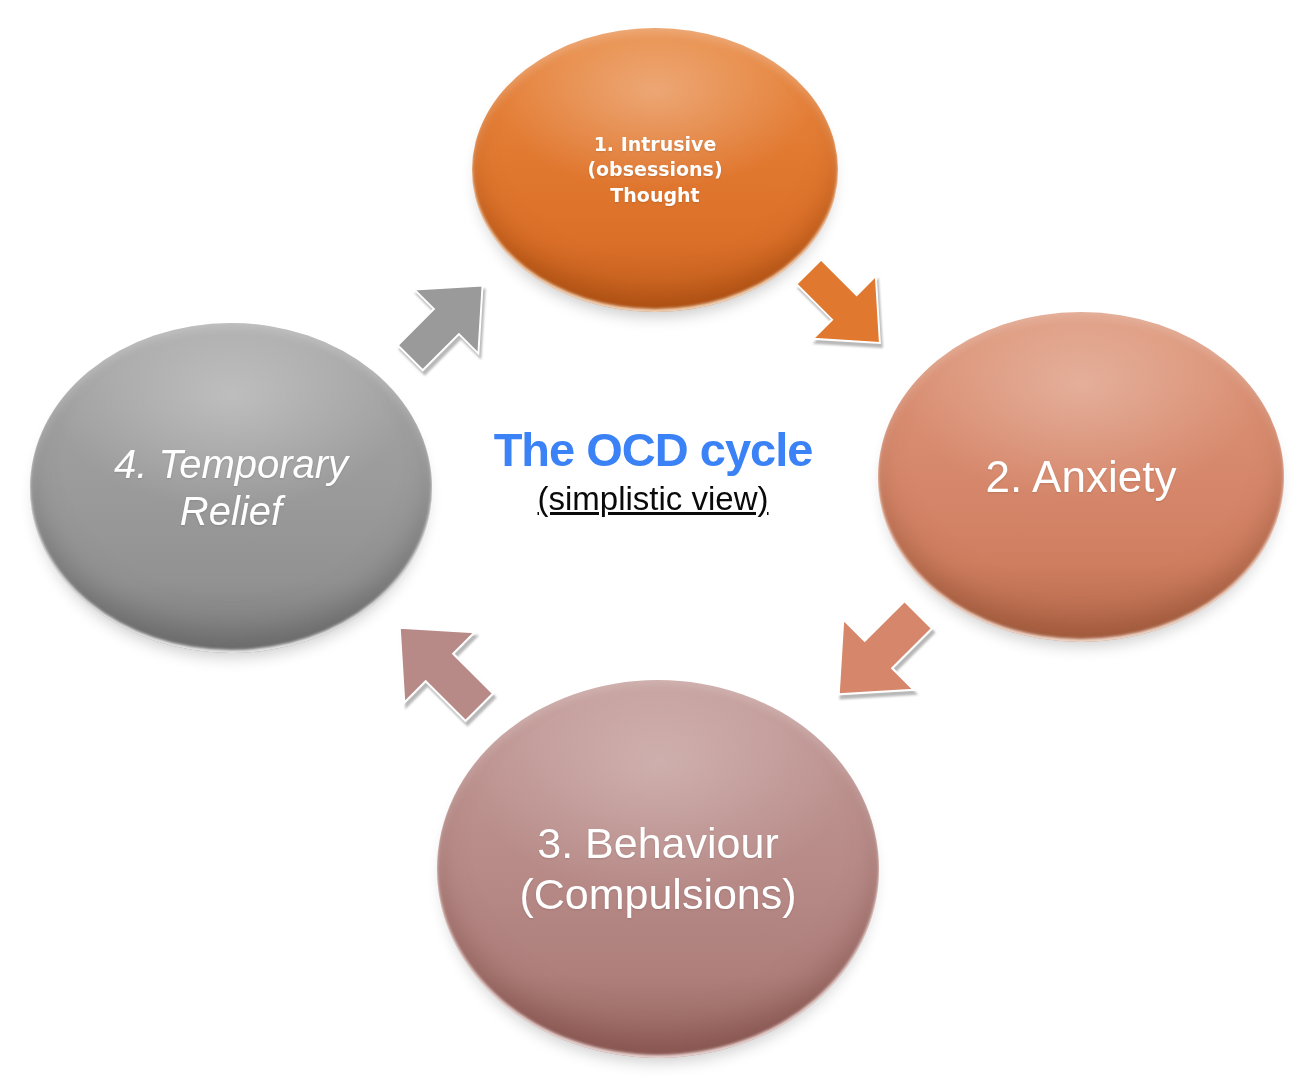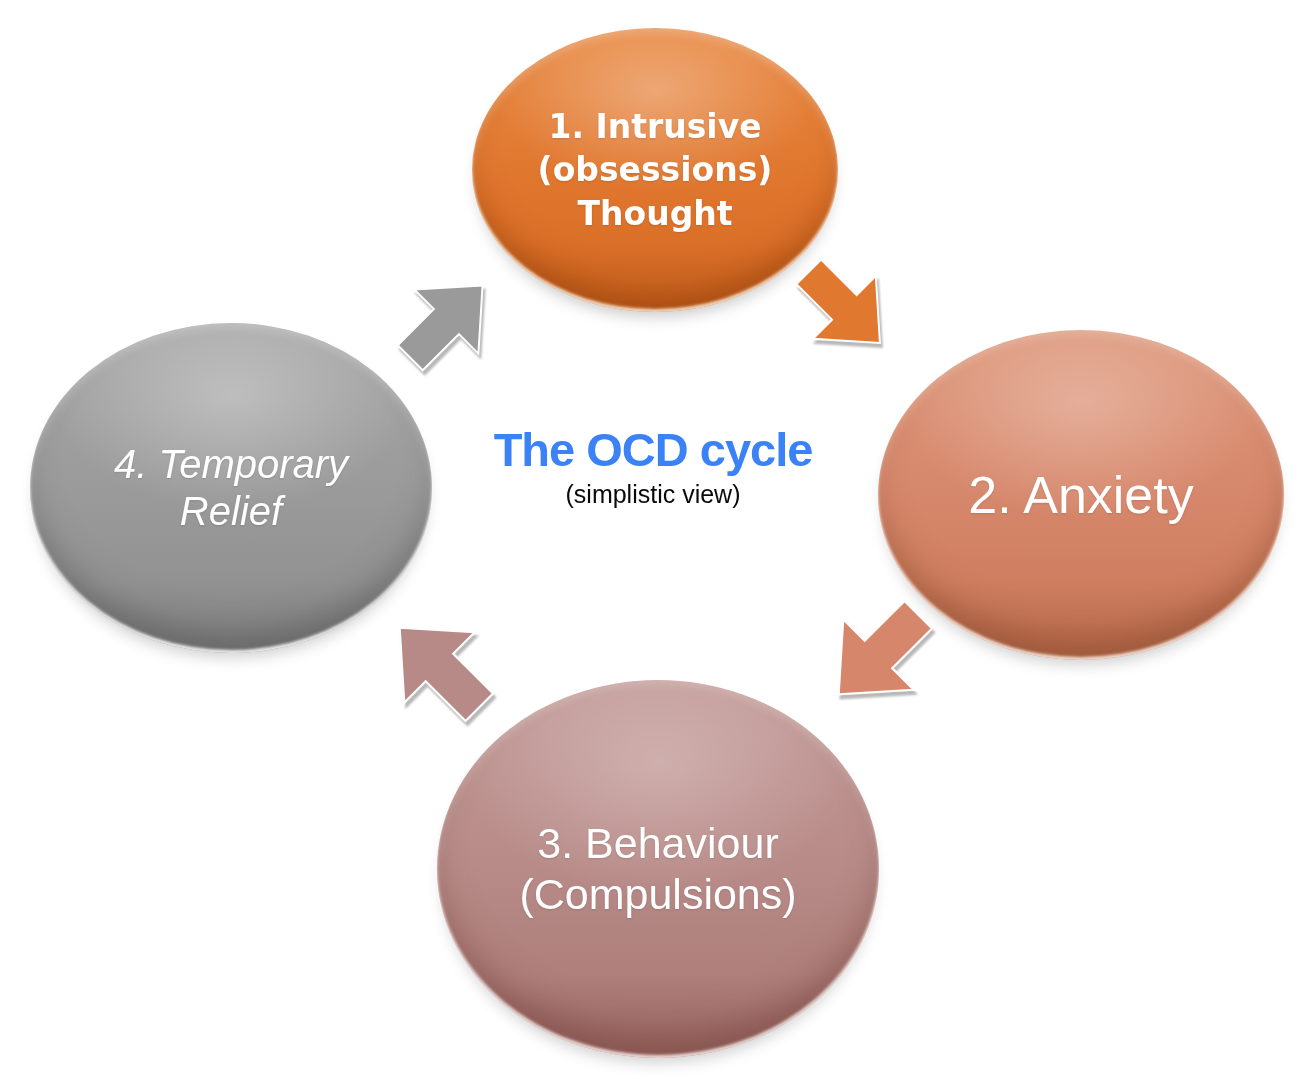--- a/index.html
+++ b/index.html
@@ -25,25 +25,26 @@
     text-align: center;
   }
   .title {
     font-size: 47px;
     font-weight: bold;
     color: #3b82f6;
     letter-spacing: -1px;
     line-height: 1.1;
   }
   .subtitle {
-    font-size: 25px;
+    font-size: 33px;
     font-weight: normal;
     color: #0a0a0a;
     margin-top: 4px;
     letter-spacing: 0px;
+    text-decoration: underline;
   }
 
   
   .node {
     position: absolute;
     border-radius: 50%;
     display: flex;
     align-items: center;
     justify-content: center;
     text-align: center;
@@ -56,35 +57,35 @@
     background:
       radial-gradient(ellipse 62% 48% at 50% 22%, rgba(255,255,255,0.30), rgba(255,255,255,0) 72%),
       linear-gradient(180deg, #E8873F 0%, #E0772F 52%, #DB7029 74%, #C4601F 100%);
     box-shadow:
       inset 0 -3px 3px rgba(255,236,214,0.85),
       inset 0 -24px 30px -8px rgba(143,61,6,0.55),
       inset 0 4px 10px rgba(255,255,255,0.25),
       0 10px 16px -6px rgba(0,0,0,0.22);
     font-family: "DejaVu Sans", sans-serif;
     font-weight: bold;
-    font-size: 33px;
+    font-size: 19px;
     line-height: 1.32;
   }
 
   .node2 {
-    left: 878px; top: 330px; width: 406px; height: 330px;
+    left: 878px; top: 312px; width: 406px; height: 330px;
     background:
       radial-gradient(ellipse 62% 48% at 50% 22%, rgba(255,255,255,0.28), rgba(255,255,255,0) 72%),
       linear-gradient(180deg, #DD9679 0%, #D6876B 52%, #CF7E60 76%, #B4684A 100%);
     box-shadow:
       inset 0 -3px 3px rgba(255,238,228,0.85),
       inset 0 -26px 32px -8px rgba(136,72,44,0.55),
       inset 0 4px 10px rgba(255,255,255,0.22),
       0 10px 16px -6px rgba(0,0,0,0.20);
-    font-size: 52px;
+    font-size: 44px;
     line-height: 1.2;
   }
 
   .node3 {
     left: 437px; top: 680px; width: 442px; height: 378px;
     background:
       radial-gradient(ellipse 62% 48% at 50% 22%, rgba(255,255,255,0.26), rgba(255,255,255,0) 72%),
       linear-gradient(180deg, #C29A97 0%, #B78A87 52%, #AE7F7B 78%, #97645F 100%);
     box-shadow:
       inset 0 -3px 3px rgba(250,236,234,0.85),

